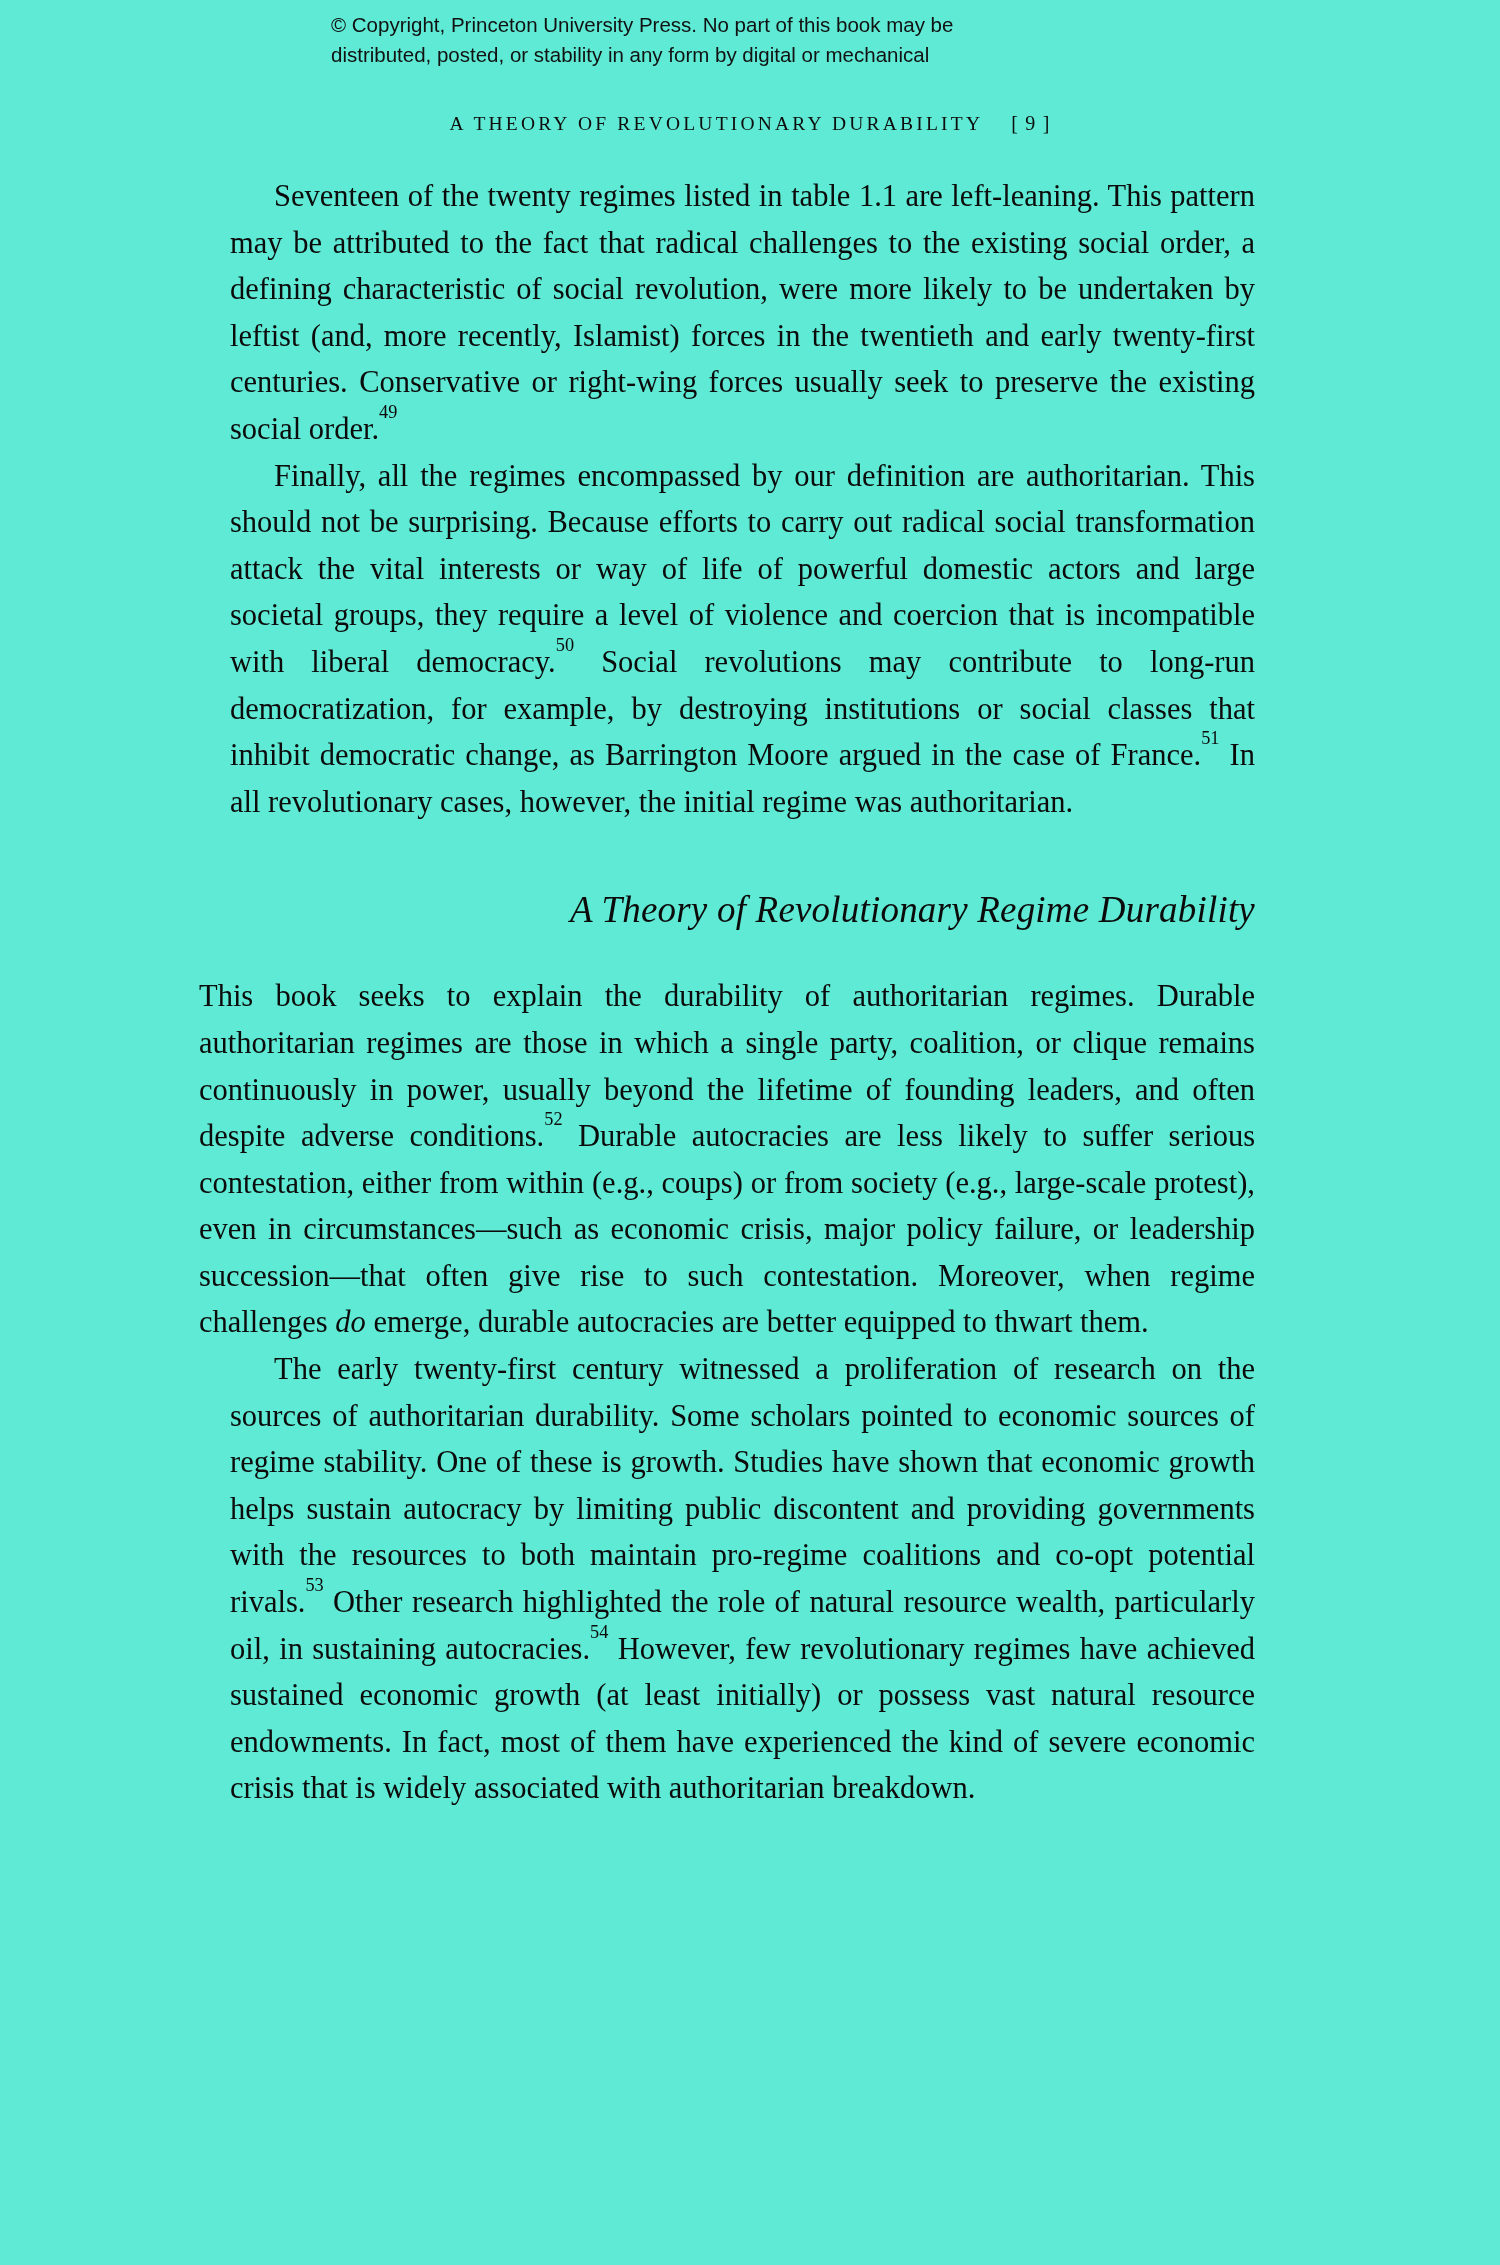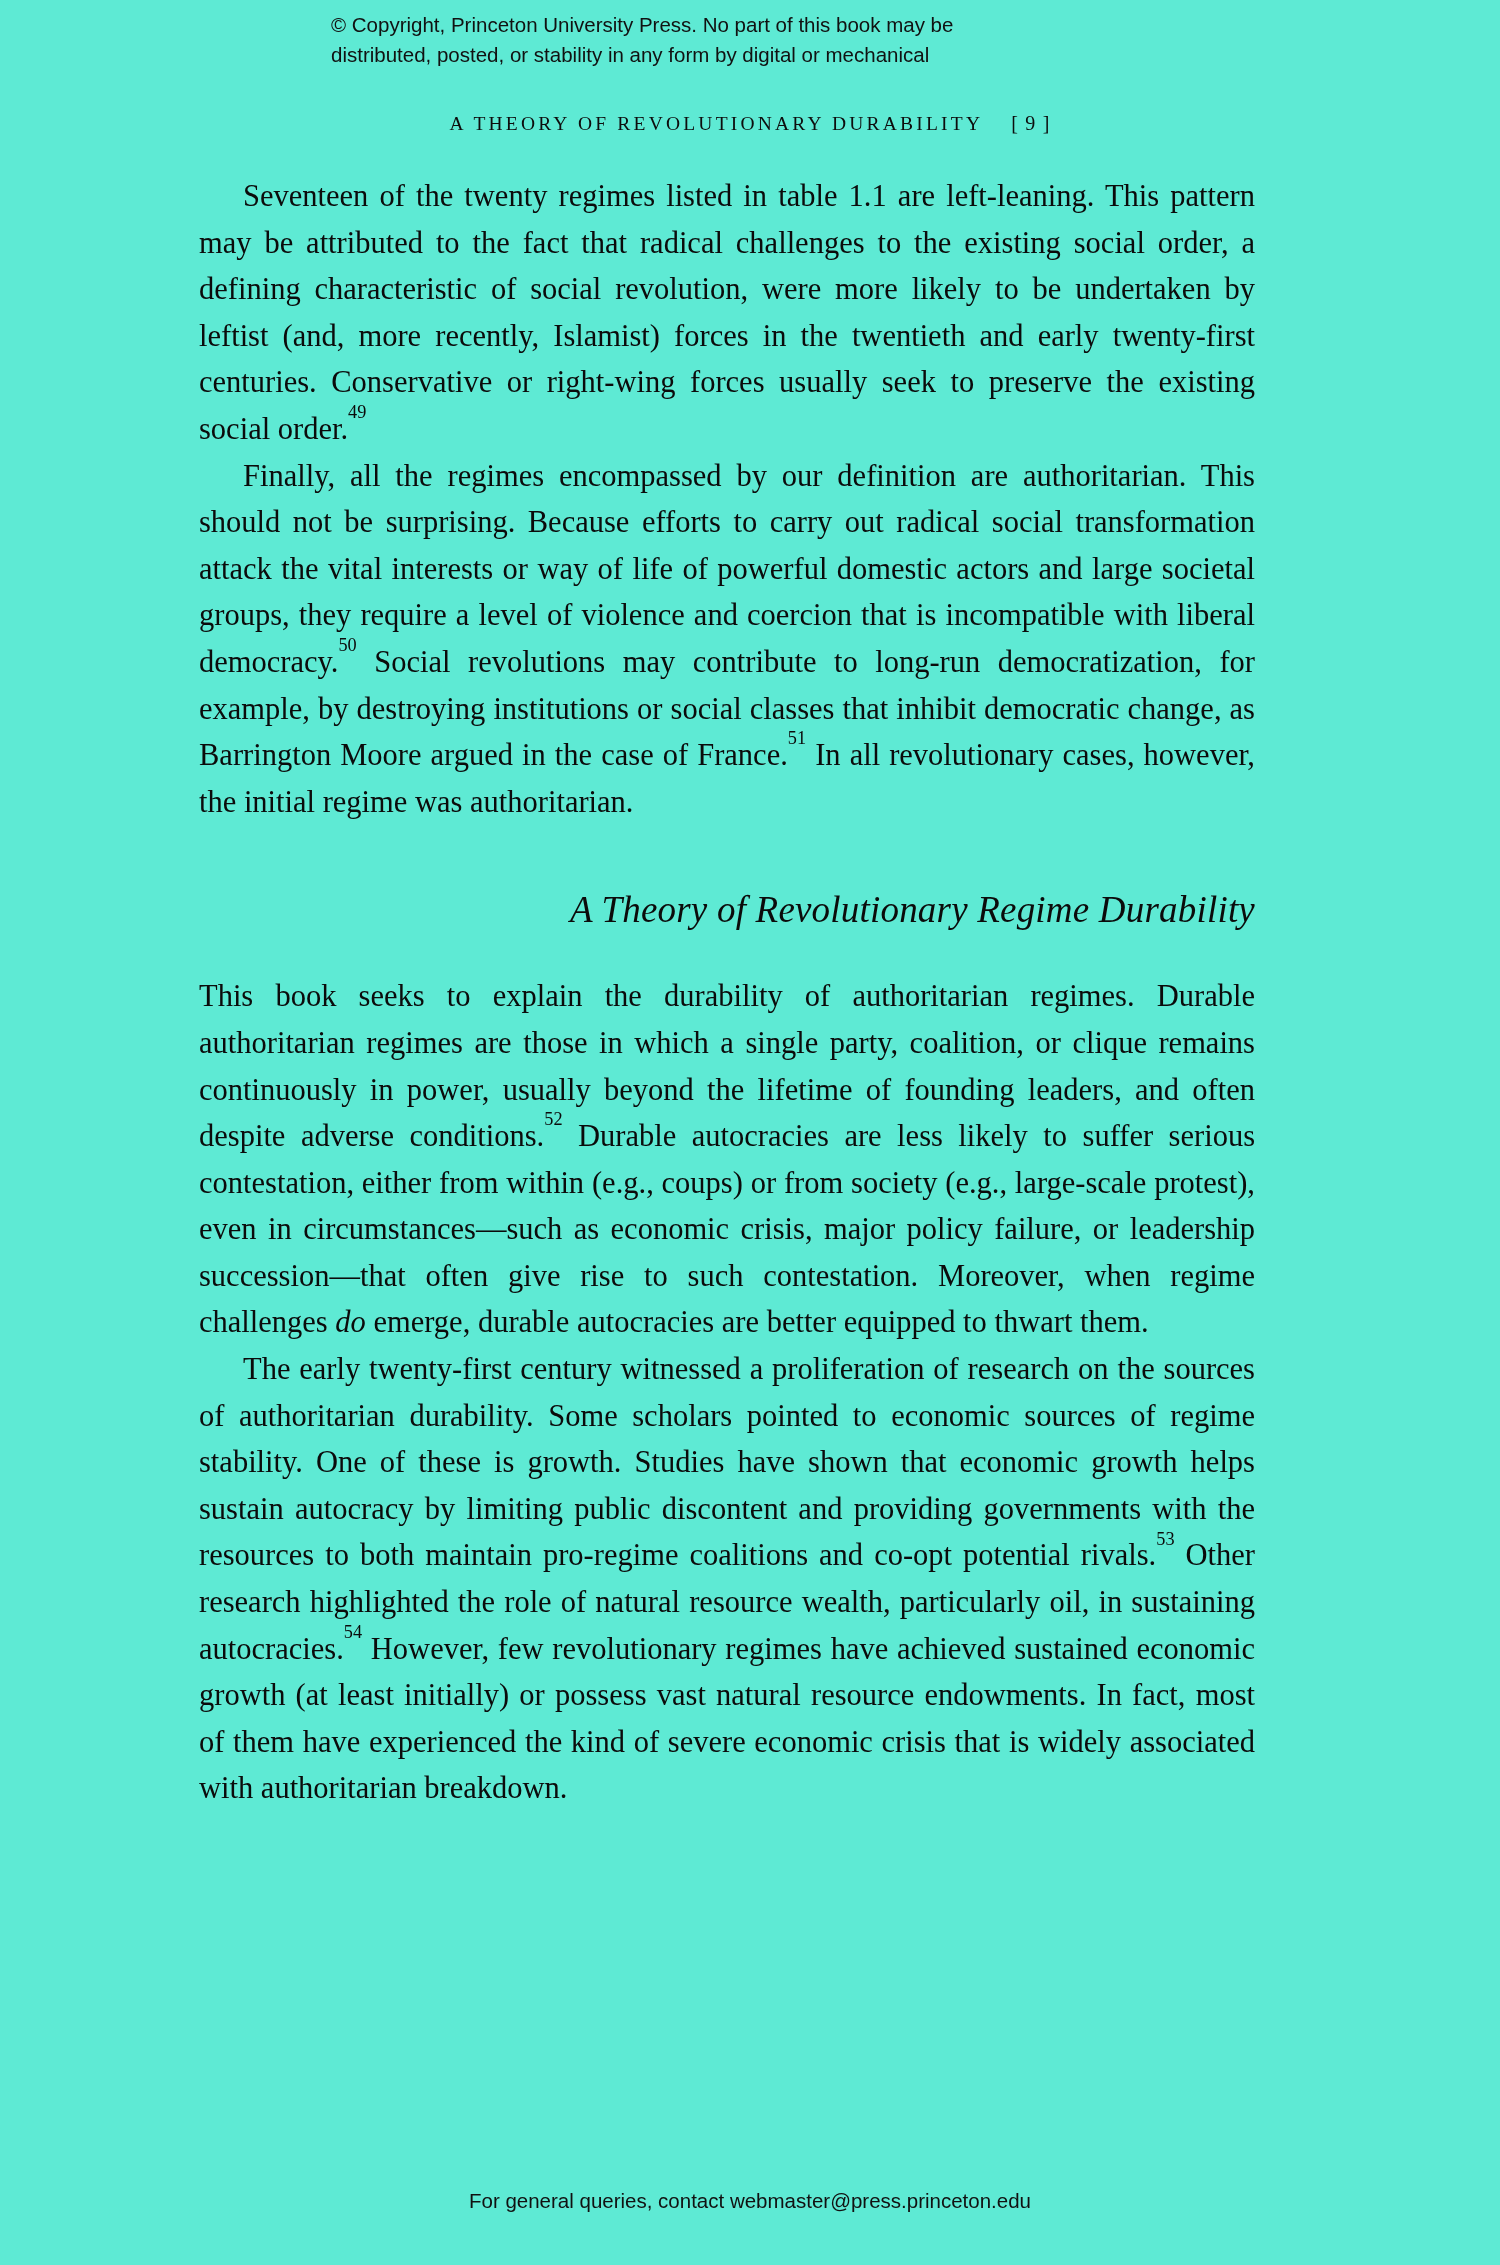--- a/index.html
+++ b/index.html
@@ -69,21 +69,21 @@
     margin: 0;
     font-family: "Liberation Serif", "DejaVu Serif", serif;
     font-size: 30.5px;
     line-height: 46.6px;
     color: #0b0b0b;
     text-align: justify;
     text-justify: inter-word;
     hyphens: manual;
     -webkit-hyphens: manual;
   }
-  p.body.indent { text-indent: 44px; }
+  p.body.indent { text-indent: 44px; margin-left: 31px; }
 
   sup.fn {
     font-size: 0.60em;
     line-height: 0;
     position: relative;
     top: -0.52em;
     font-family: "Liberation Serif", "DejaVu Serif", serif;
   }
   em.it {
     font-style: italic;
@@ -143,15 +143,14 @@
     <h2 class="section-heading">A Theory of Revolutionary Regime Durability</h2>
 
     <div class="gap-after-heading"></div>
 
     <p class="body"><span>This book seeks to explain the durability of authoritarian regimes. Dura­ble authoritarian regimes are those in which a single party, coalition, or clique remains continuously in power, usually beyond the lifetime of founding leaders, and often despite adverse conditions.</span><sup class="fn">52</sup><span> Durable autocracies are less likely to suffer serious contestation, either from within (e.g., coups) or from society (e.g., large-scale protest), even in circumstances—such as economic crisis, major policy failure, or lead­ership succession—that often give rise to such contestation. Moreover, when regime challenges </span><em class="it">do</em><span> emerge, durable autocracies are better equipped to thwart them.</span></p>
 
     <p class="body indent"><span>The early twenty-first century witnessed a proliferation of research on the sources of authoritarian durability. Some scholars pointed to economic sources of regime stability. One of these is growth. Studies have shown that economic growth helps sustain autocracy by limiting public discontent and providing governments with the resources to both maintain pro-regime coalitions and co-opt potential rivals.</span><sup class="fn">53</sup><span> Other research highlighted the role of natural resource wealth, particularly oil, in sustaining autocracies.</span><sup class="fn">54</sup><span> However, few revolutionary regimes have achieved sustained economic growth (at least initially) or possess vast natural resource endowments. In fact, most of them have experienced the kind of severe economic crisis that is widely associated with authori­tarian breakdown.</span></p>
 
   </div>
 
-  <div class="footer">For general queries, contact webmaster@press.princeton.edu</div>
 
 </div>
 
 </body></html>

